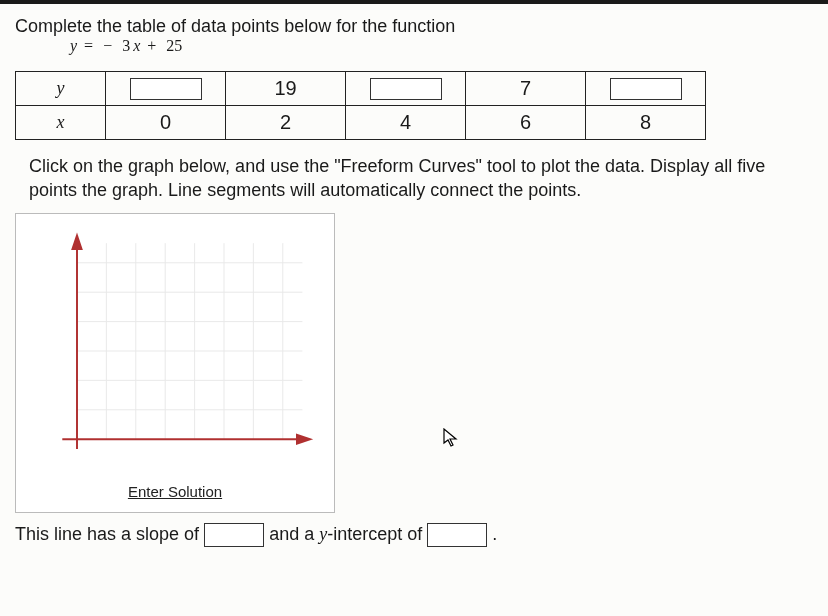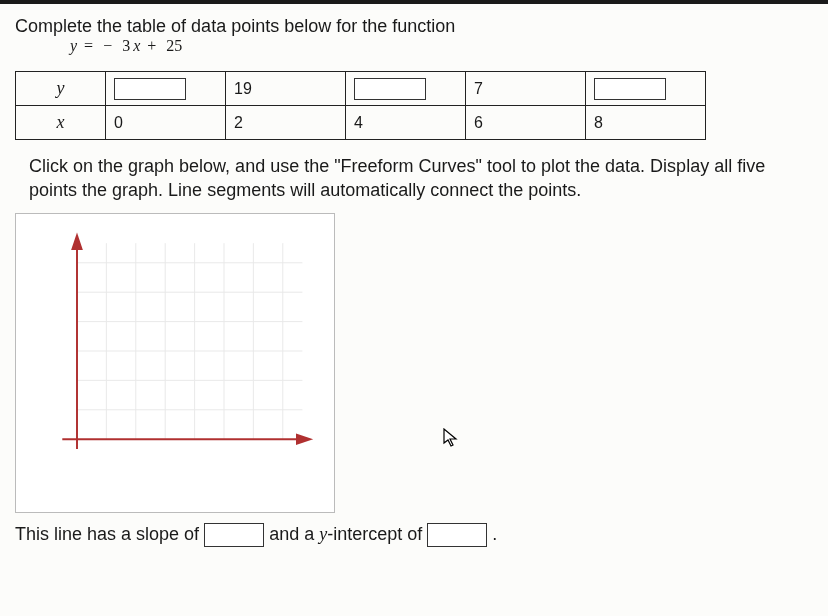--- a/index.html
+++ b/index.html
@@ -41,23 +41,24 @@
       margin: 0 3px;
     }
     table.data {
       border-collapse: collapse;
       margin-bottom: 14px;
     }
     table.data td {
       border: 1px solid #222;
       height: 34px;
       padding: 0 8px;
-      font-size: 16px;
+      font-size: 20px;
       font-family: Arial, sans-serif;
       vertical-align: middle;
+      text-align: center;
     }
     table.data td.var {
       width: 90px;
       text-align: center;
       font-family: 'Times New Roman', serif;
       font-style: italic;
       font-size: 18px;
     }
     table.data td.cell {
       width: 120px;
@@ -182,20 +183,21 @@
         <line x1="50" y1="180" x2="280" y2="180"></line>
     </g>
     <defs>
       <marker id="ah" markerWidth="10" markerHeight="10" refX="6" refY="3" orient="auto">
         <path d="M0,0 L0,6 L9,3 z" fill="#b03030"></path>
       </marker>
     </defs>
     <line x1="50" y1="220" x2="50" y2="5" stroke="#b03030" stroke-width="2" marker-end="url(#ah)"></line>
     <line x1="35" y1="210" x2="285" y2="210" stroke="#b03030" stroke-width="2" marker-end="url(#ah)"></line>
   </svg>
+  <div class="enter-solution">Enter Solution</div>
 </div>
 
 <div class="sentence">
   <span>This line has a slope of </span>
   <span class="small-input"></span>
   <span> and a </span><span class="ital">y</span><span>-intercept of </span>
   <span class="small-input"></span>
   <span>.</span>
 </div>
 

